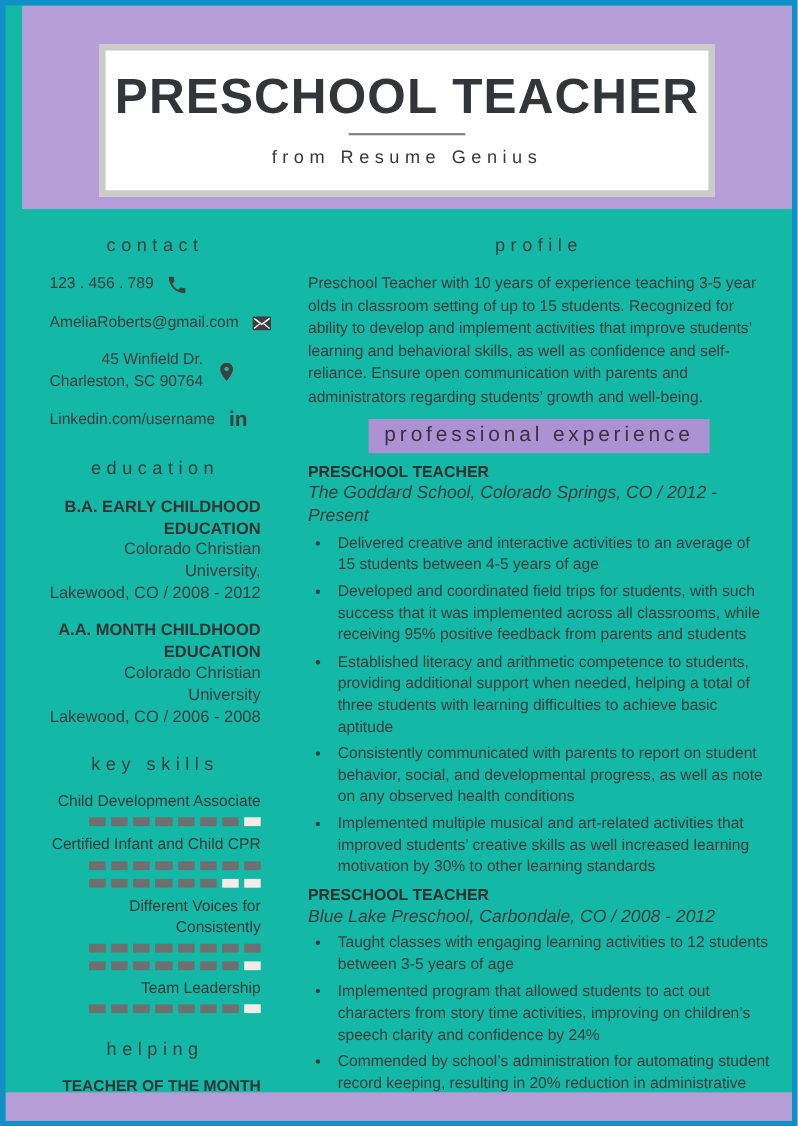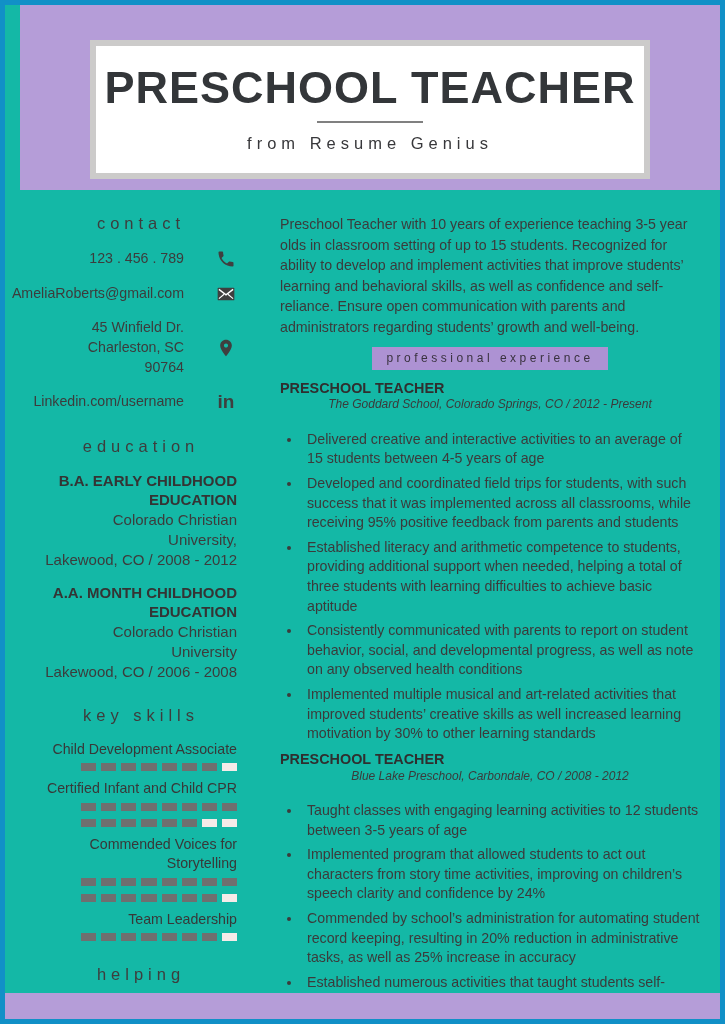--- a/index.html
+++ b/index.html
@@ -36,22 +36,22 @@
   .sidebar{width:192px;flex:none;}
   .main{flex:1;margin-left:43px;min-width:0;}
   .sec-h{
     font-size:16.5px;font-weight:400;letter-spacing:5px;color:#3d3d3d;
     text-align:center;margin:0 0 15px;
   }
   .sidebar .sec-h{margin-top:24px;}
   .sidebar .sec-h:first-child{margin-top:0;}
   
   .contact-item{
-    display:flex;justify-content:flex-end;align-items:center;
-    gap:31px;margin-bottom:13px;
+    display:flex;justify-content:flex-start;align-items:center;
+    gap:10px;margin-bottom:13px;
   }
   .contact-text{font-size:14.2px;text-align:right;line-height:1.4;color:#3c3c3c;}
   .contact-icon{width:22px;height:22px;flex:none;display:flex;align-items:center;justify-content:center;}
   .contact-icon svg{width:20px;height:20px;display:block;}
   .in-glyph{font-size:19px;font-weight:800;color:#3f3f3f;line-height:1;letter-spacing:0;}
   
   .edu-entry{text-align:right;margin-bottom:13px;font-size:15px;line-height:1.32;}
   .edu-degree{font-weight:700;color:#343434;}
   .edu-line{color:#3c3c3c;}
   .award-entry{text-align:right;font-size:14.2px;line-height:1.38;}
@@ -61,26 +61,26 @@
   .skill{margin-bottom:8px;}
   .skill-name{font-size:14.2px;text-align:right;color:#383838;line-height:1.32;}
   .skill-bar{display:flex;gap:5px;margin:5px 0 0 36px;}
   .seg{flex:1;height:8px;background:#f6ebe9;}
   .seg.filled{background:#6f6f6f;}
   
   .profile-text{font-size:14.2px;line-height:1.45;margin:0 0 9px;color:#3b3b3b;}
   .banner-wrap{text-align:center;margin:0 0 9px;}
   .banner{
     display:inline-block;background:#ad92d3;color:#39323f;
-    font-size:12px;letter-spacing:3.5px;padding:4px 14px 5px;
+    font-size:19px;letter-spacing:3.5px;padding:4px 14px 5px;
   }
   .job{margin-bottom:4px;}
   .job-title{margin:6px 0 0;font-size:14.4px;font-weight:700;color:#2f2f2f;line-height:1.3;}
-  .job-company{font-size:12px;font-style:italic;color:#3b3b3b;line-height:1.3;margin-bottom:3px;text-align:center;}
-  .job-bullets{margin:17px 0 0;padding-left:22px;list-style:disc;}
+  .job-company{font-size:16px;font-style:italic;color:#3b3b3b;line-height:1.3;margin-bottom:3px;}
+  .job-bullets{margin:4px 0 0;padding-left:22px;list-style:disc;}
   .job-bullets li{font-size:14.2px;line-height:1.38;margin-bottom:5px;padding-left:5px;color:#3b3b3b;}
   
   .band-bottom{position:absolute;left:0;right:0;bottom:0;height:26px;background:#b59dd8;}
 </style>
 </head>
 <body>
 
 <div class="page">
 
   <div class="band-top">
@@ -185,21 +185,21 @@
               <span class="seg filled"></span>
               <span class="seg filled"></span>
               <span class="seg filled"></span>
               <span class="seg filled"></span>
               <span class="seg filled"></span>
               <span class="seg"></span>
               <span class="seg"></span>
             </div>
           </div>
           <div class="skill">
-            <div class="skill-name">Commended Voices for Storytelling</div>
+            <div class="skill-name">Different Voices for Consistently</div>
             <div class="skill-bar">
               <span class="seg filled"></span>
               <span class="seg filled"></span>
               <span class="seg filled"></span>
               <span class="seg filled"></span>
               <span class="seg filled"></span>
               <span class="seg filled"></span>
               <span class="seg filled"></span>
               <span class="seg filled"></span>
             </div>
@@ -234,20 +234,21 @@
       <h2 class="sec-h">helping</h2>
       <div id="awards-list">
           <div class="award-entry">
             <div class="award-title">TEACHER OF THE MONTH</div>
             <div class="award-detail">April 2018 / The Goddard School</div>
           </div>
         </div>
     </aside>
 
     <main class="main">
+      <h2 class="sec-h">profile</h2>
       <p class="profile-text">Preschool Teacher with 10 years of experience teaching 3-5 year olds in classroom setting of up to 15 students. Recognized for ability to develop and implement activities that improve students’ learning and behavioral skills, as well as confidence and self-reliance. Ensure open communication with parents and administrators regarding students’ growth and well-being.</p>
 
       <div class="banner-wrap">
         <span class="banner">professional experience</span>
       </div>
 
       <div id="jobs-list">
           <div class="job">
             <h3 class="job-title">PRESCHOOL TEACHER</h3>
             <div class="job-company">The Goddard School, Colorado Springs, CO / 2012 - Present</div>

